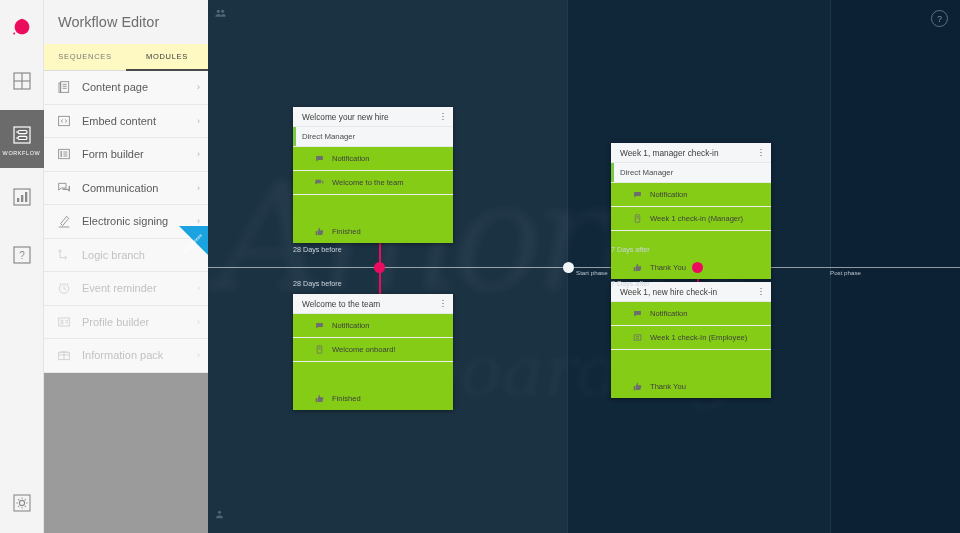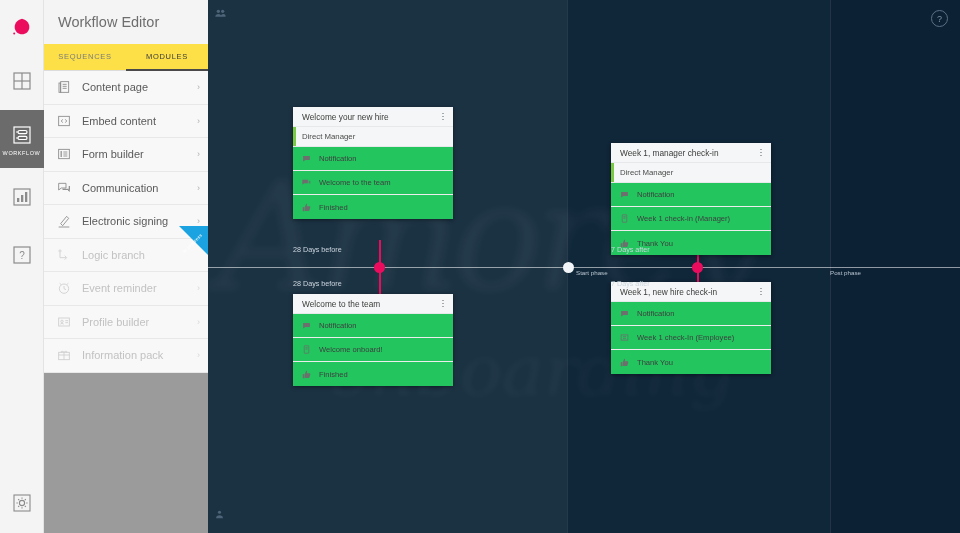--- a/index.html
+++ b/index.html
@@ -39,21 +39,21 @@
   .panel {
     position: absolute; left: 44px; top: 0; width: 164px; height: 533px;
     background: #9b9b9b;
   }
   .panel-head {
     background: #f4f4f4; height: 44px; display: flex; align-items: center;
     padding-left: 14px;
   }
   .panel-title { font-size: 14.5px; color: #6e6e6e; font-weight: 400; }
   .tabs {
-    background: #fde047; height: 27px; display: flex;
+    background: #fef9c3; height: 27px; display: flex;
     border-bottom: 1px solid #dcdcdc;
   }
   .tab {
     flex: 1; display: flex; align-items: center; justify-content: center;
     font-size: 7.5px; letter-spacing: .7px; color: #7a7a7a;
     border-bottom: 2px solid transparent; height: 27px; margin-bottom: -1px;
   }
   .tab.active { color: #3a3a3a; border-bottom-color: #4a4a4a; }
   .mod-list { background: #f8f8f8; }
   .mod {
@@ -130,44 +130,44 @@
   }
   .node.pink { width: 11px; height: 11px; background: #ec0c5e; }
   .node.white { width: 11px; height: 11px; background: #f2f5f7; }
   .stem { position: absolute; width: 1.5px; background: #ec0c5e; z-index: 4; }
   .phase-lbl {
     position: absolute; font-size: 6.2px; color: #b9c6d1; z-index: 6;
   }
 
   
   .card {
-    position: absolute; width: 160px; background: #22c55e;
+    position: absolute; width: 160px; background: #84cc16;
     box-shadow: 0 1px 4px rgba(0,0,0,.45); z-index: 5;
   }
   .card-head {
     height: 20px; background: #f5f6f7; border-bottom: 1px solid #e6e8ea;
     display: flex; align-items: center; padding: 0 6px 0 9px;
   }
   .card-title { flex: 1; font-size: 8.3px; color: #3b3b3b; }
   .kebab { display: flex; flex-direction: column; gap: 1.3px; padding: 2px 3px; }
   .kebab i { width: 1.6px; height: 1.6px; background: #9aa0a6; border-radius: 50%; display: block; }
   .card-role {
     height: 20px; background: #f5f6f7; border-bottom: 1px solid #e6e8ea;
     display: flex; align-items: center; padding-left: 9px;
     font-size: 7.8px; color: #4a4a4a; position: relative;
   }
   .card-role::before {
     content: ""; position: absolute; left: 0; top: 0; bottom: 0;
     width: 3px; background: #7ac943;
   }
   .row {
     height: 24px; display: flex; align-items: center;
-    border-bottom: 1px solid #ededed; padding-left: 9px;
-  }
-  .row:last-child { border-bottom: none; }
+    border-bottom: 1px solid #ededed; padding-left: 22px;
+  }
+  .row:last-child { border-bottom: none; margin-top: 24px; }
   .row-ico { width: 9px; height: 9px; color: #6e6e6e; flex: 0 0 9px; }
   .row-lbl { font-size: 7.6px; color: #3f3f3f; margin-left: 8px; }
 
   .daylbl { position: absolute; font-size: 7.2px; color: #cdd6de; z-index: 6; }
 </style>
 </head>
 <body>
 
 <div id="app">
 

